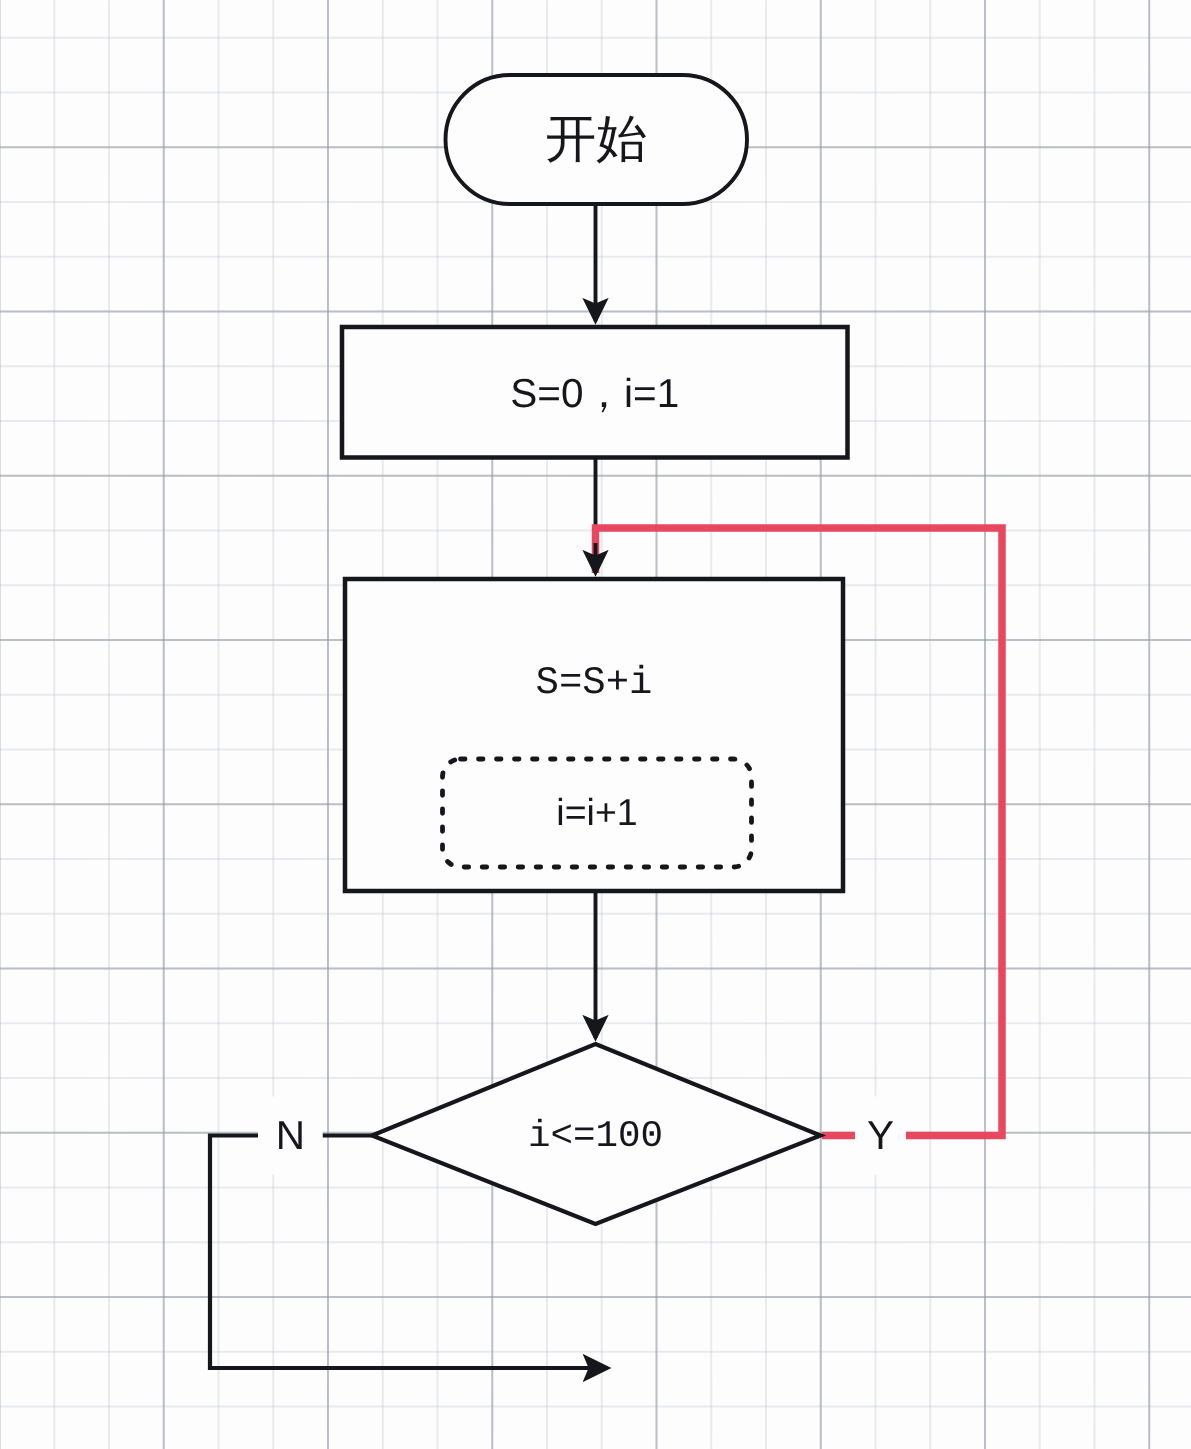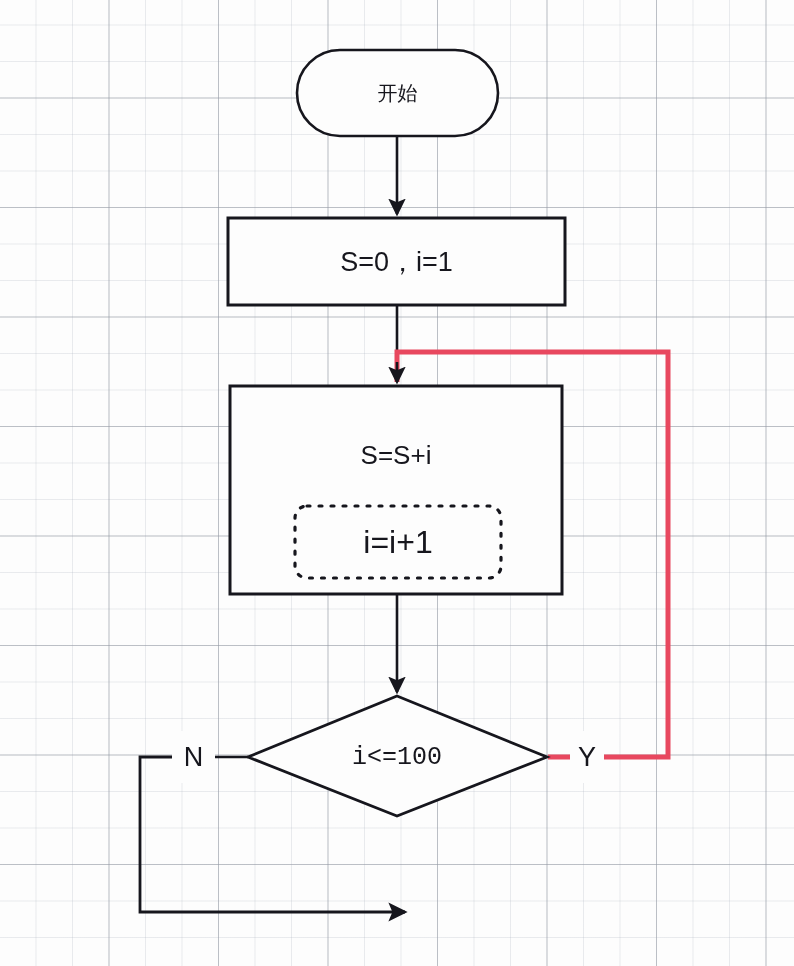--- a/index.html
+++ b/index.html
@@ -38,24 +38,24 @@
   .node-text {
     position: absolute;
     display: flex;
     align-items: center;
     justify-content: center;
     color: #16161d;
     text-align: center;
     white-space: nowrap;
     pointer-events: none;
   }
-  .t-start   { font-size: 20px; text-align: right; }
+  .t-start   { font-size: 34px; text-align: right; }
   .t-init    { font-size: 27px; }
-  .t-sum     { font-size: 26px; }
-  .t-incr    { font-size: 32px; }
+  .t-sum     { font-size: 26px; font-family: Liberation Mono, monospace; }
+  .t-incr    { font-size: 25px; }
   .t-cond    { font-size: 25px; font-family: Liberation Mono, monospace; }
   .t-branch  { font-size: 27px; }
 </style>
 </head>
 <body>
 
 <div id="canvas">
 
   <svg id="diagram" viewBox="0 0 794 966">
     <defs>

